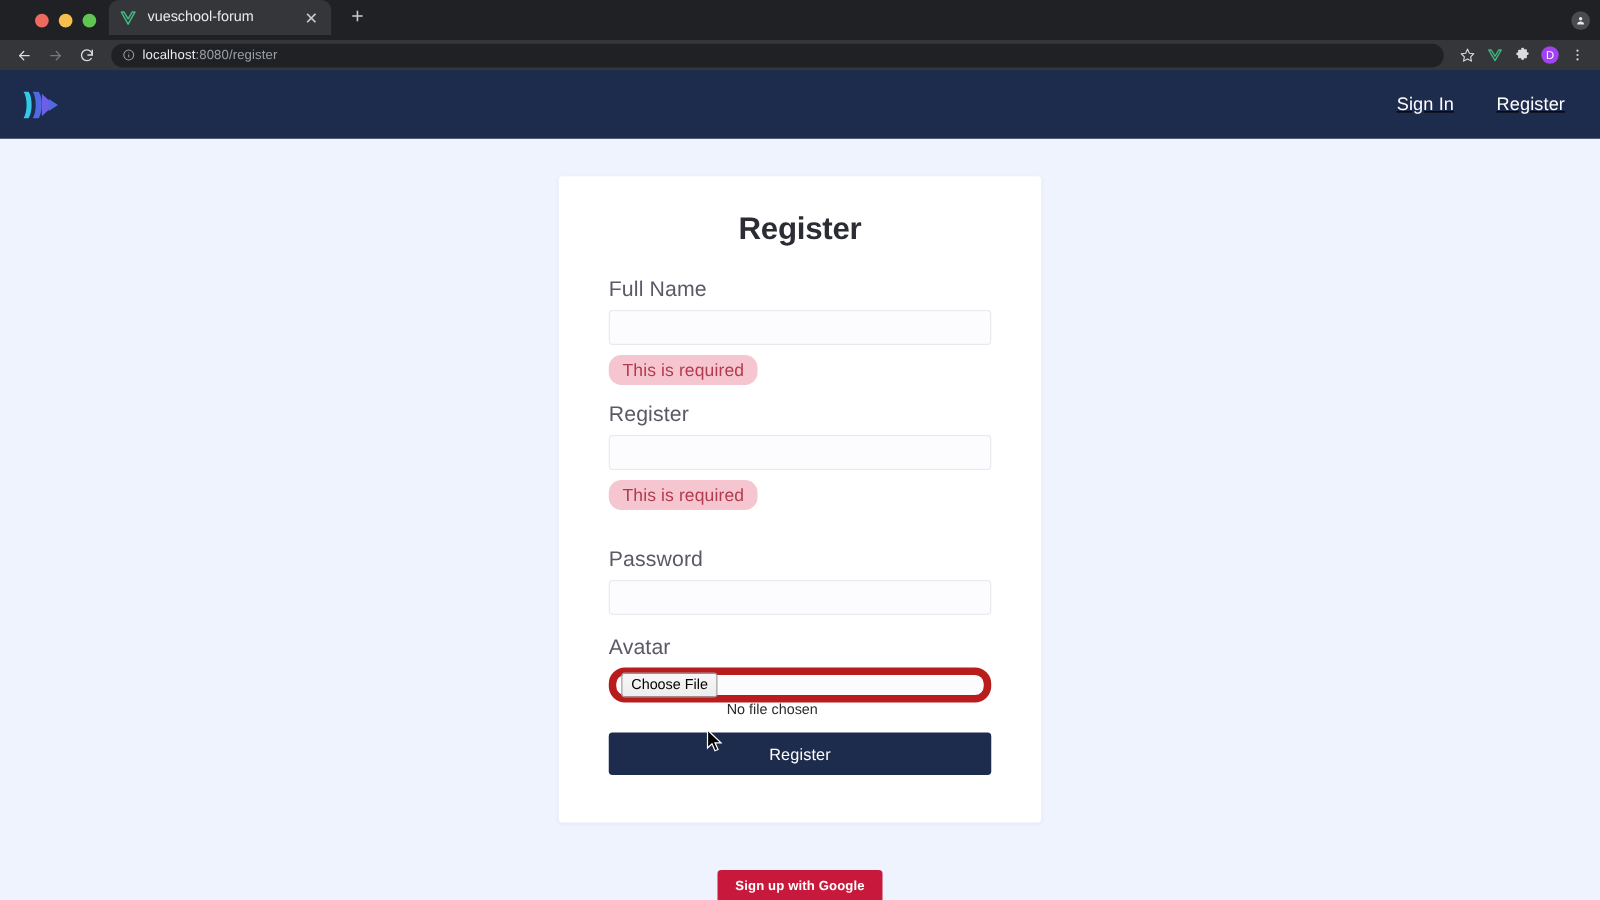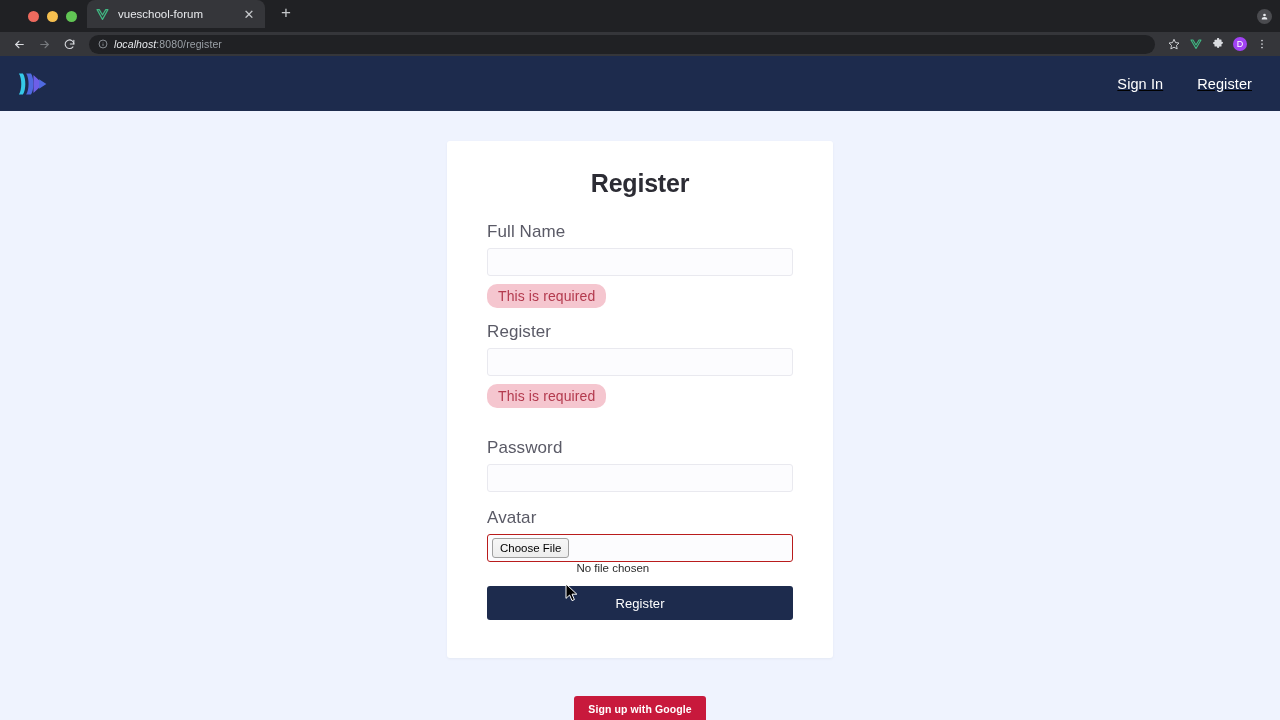--- a/index.html
+++ b/index.html
@@ -135,21 +135,21 @@
     display: flex; align-items: center; justify-content: center;
     flex: 0 0 11px;
   }
   .omni-url {
     font-size: 10.5px;
     color: #9aa0a6;
     white-space: nowrap;
     overflow: hidden;
     letter-spacing: 0.1px;
   }
-  .omni-url b { color: #e8eaed; font-weight: 400; font-style: italic; }
+  .omni-url b { color: #e8eaed; font-weight: 400; }
 
   .tool-icons {
     display: flex;
     align-items: center;
     gap: 2px;
   }
   .tool-icon {
     width: 20px; height: 20px;
     display: flex; align-items: center; justify-content: center;
     color: #dadce0;
@@ -249,22 +249,22 @@
     border-radius: 10px;
     letter-spacing: 0.1px;
   }
   .spacer-sm { height: 14px; }
   .spacer-md { height: 16px; }
 
   .file-input {
     width: 100%;
     height: 28px;
     background: #fcfcfe;
-    border: 1px solid #b91c1c;
-    border-radius: 3px;
+    border: 6px solid #b91c1c;
+    border-radius: 13px;
     display: flex;
     align-items: center;
     padding: 0 4px;
     gap: 7px;
   }
   .file-btn {
     background: linear-gradient(#f7f7f7, #ededed);
     border: 1px solid #a0a0a0;
     border-radius: 3px;
     font-size: 11.5px;

